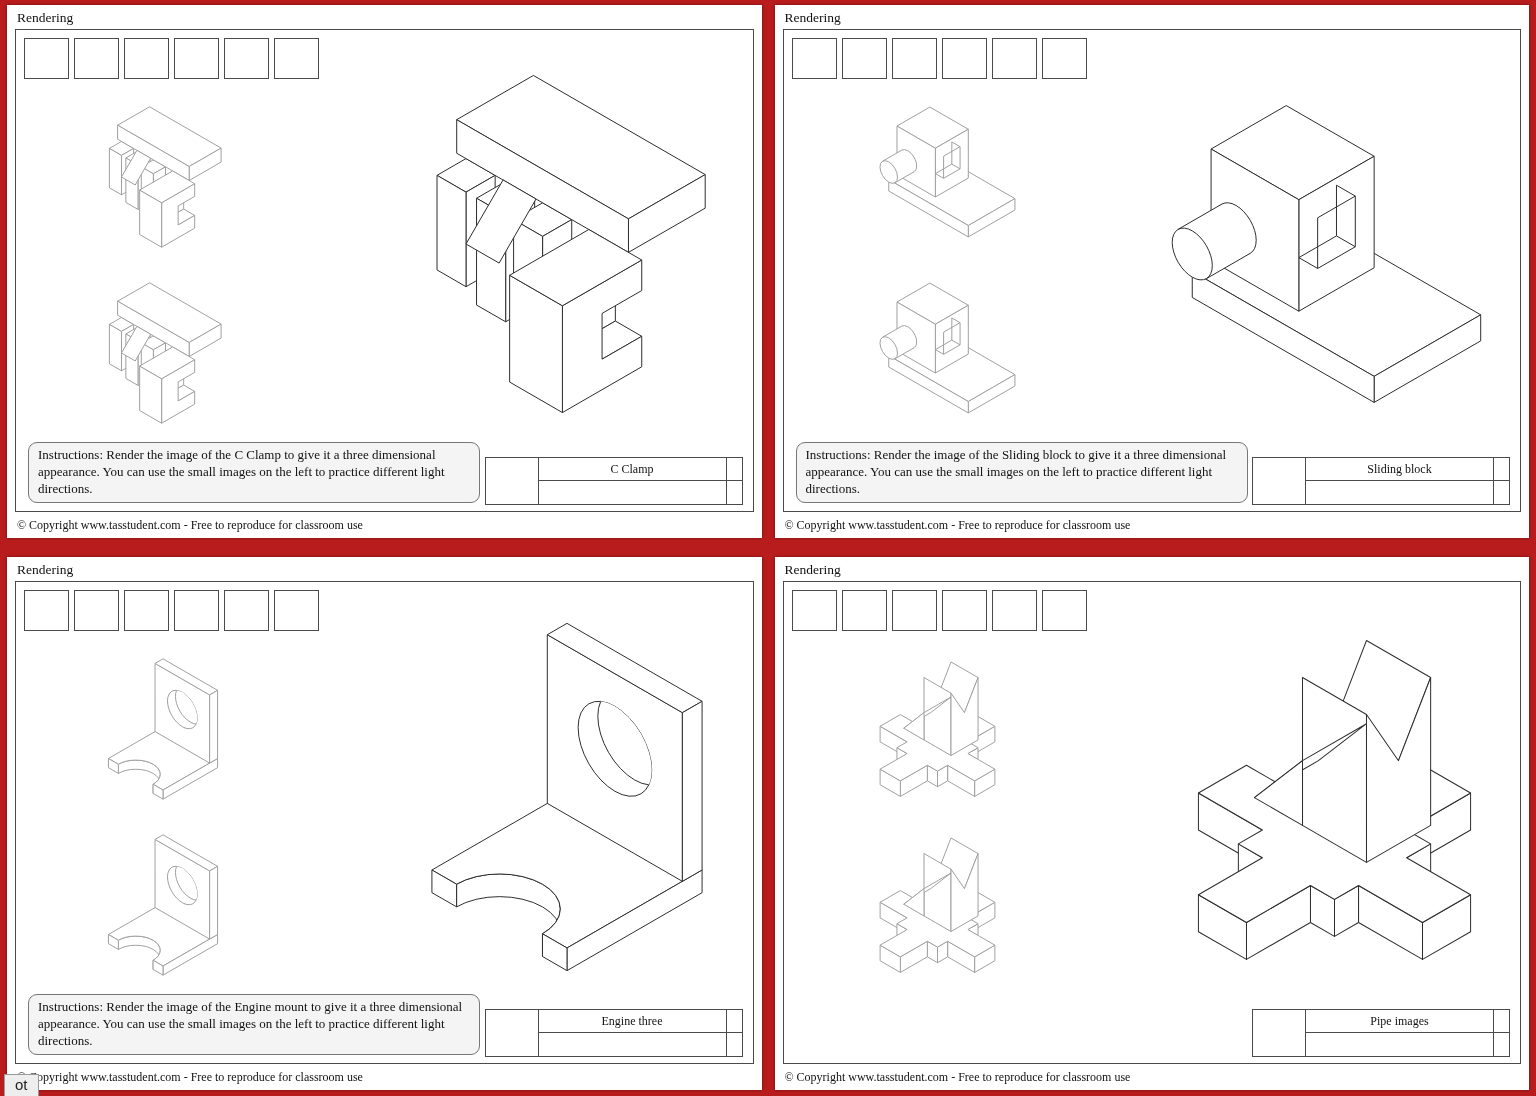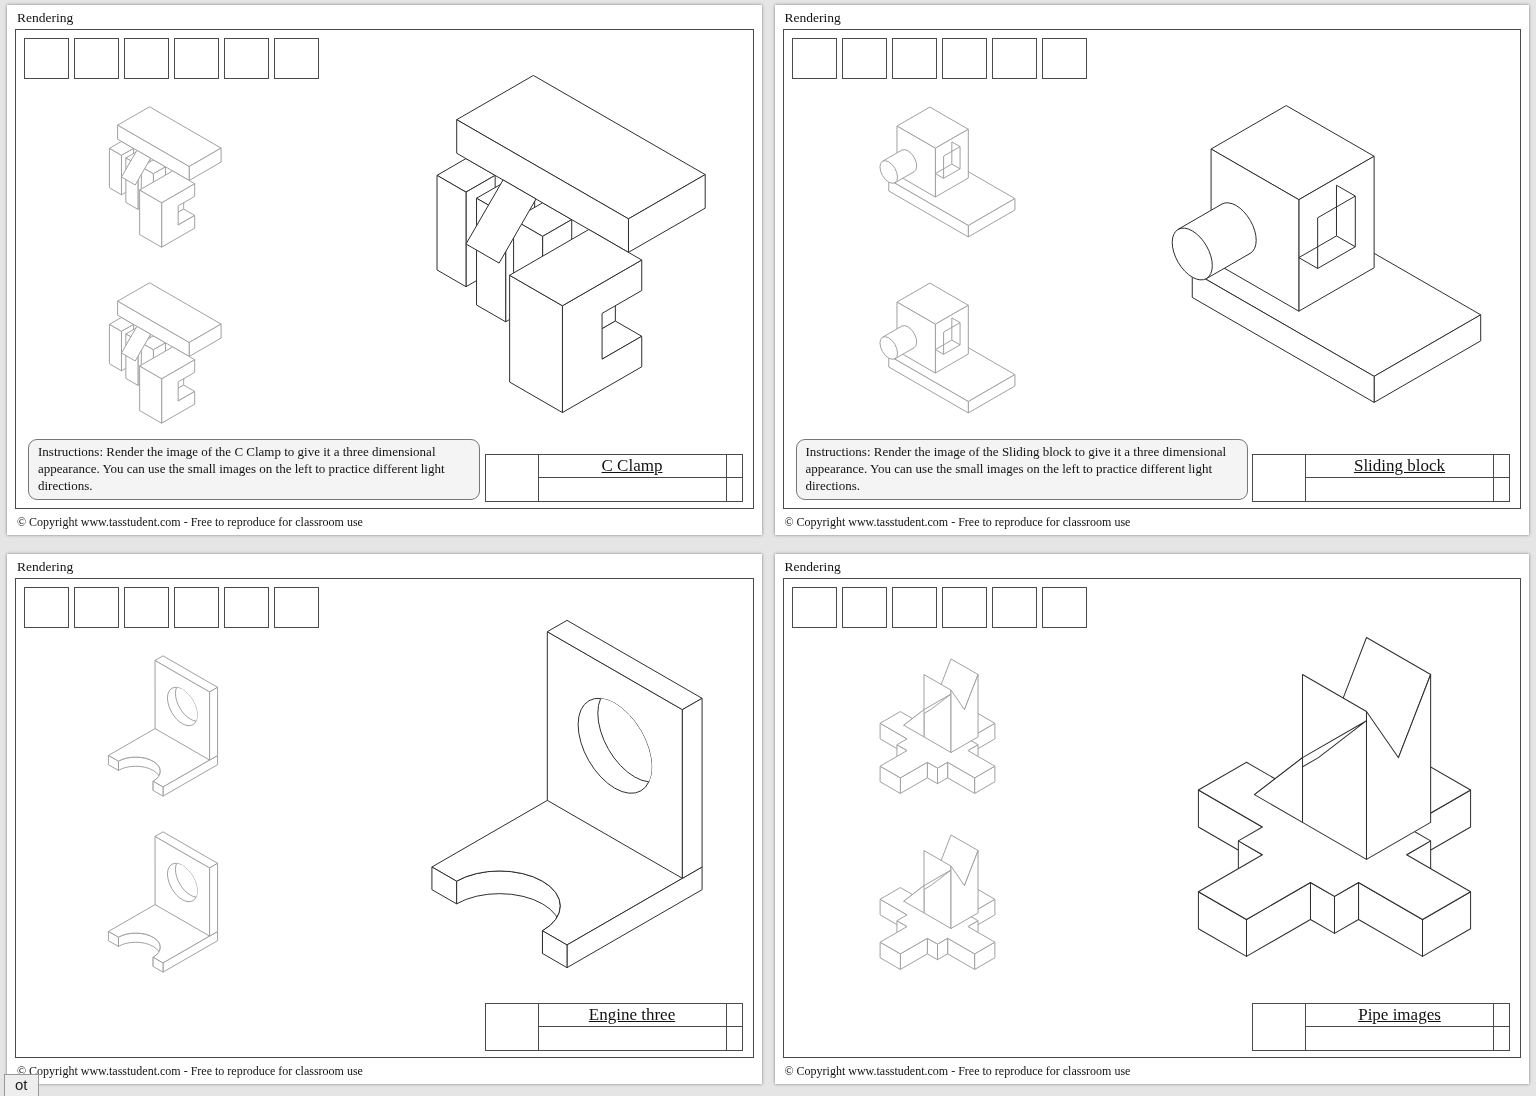--- a/index.html
+++ b/index.html
@@ -1,20 +1,20 @@
 <!DOCTYPE html>
 <html><head>
 <meta charset="utf-8">
 <style>
   html,body{margin:0;padding:0;background:#9e9e9e;}
   .board{
     width:1536px;height:1096px;box-sizing:border-box;
-    background:#e5e5e5;position:relative;
+    background:#b91c1c;position:relative;
     display:grid;grid-template-columns:1fr 1fr;grid-template-rows:1fr 1fr;
-    column-gap:13px;row-gap:19px;padding:5px 7px 12px;
+    column-gap:13px;row-gap:19px;padding:5px 7px 6px;
     font-family:"Liberation Serif", serif;color:#111;
   }
   .page{background:#fff;position:relative;overflow:hidden;box-shadow:0 0 3px rgba(0,0,0,.45);}
   .page-title{position:absolute;top:5px;left:10px;font-size:13.5px;}
   .sheet{position:absolute;left:8px;right:8px;top:24px;bottom:26px;border:1px solid #4a4a4a;}
   .squares{position:absolute;top:8px;left:8px;display:flex;gap:5px;}
   .square{width:45px;height:41px;border:1px solid #4a4a4a;background:#fff;box-sizing:border-box;}
   .copyright{position:absolute;bottom:5px;left:10px;font-size:12px;}
   .practice{position:absolute;opacity:.45;}
   .p1{left:88px;top:72px;}
@@ -34,21 +34,21 @@
     font-size:13px;line-height:1.3;padding:4px 9px;
   }
   .titleblock{
     position:absolute;right:10px;bottom:6px;width:258px;height:48px;box-sizing:border-box;
     border:1px solid #4a4a4a;background:#fff;display:grid;grid-template-columns:52px 1fr 16px;
   }
   .tb-col{border-left:1px solid #4a4a4a;display:grid;grid-template-rows:1fr 1fr;}
   .tb-col:first-child{border-left:none;}
   .tb-cell{border-bottom:1px solid #4a4a4a;display:flex;align-items:center;justify-content:center;}
   .tb-cell:last-child{border-bottom:none;}
-  .tb-name{font-size:17px;text-decoration:underline;}
+  .tb-name{font-size:12px;}
   .tb-left{display:block;}
   .part path,.part ellipse,.part polygon{
     fill:#fff;stroke:#2e2e2e;stroke-width:1;stroke-linejoin:round;vector-effect:non-scaling-stroke;
   }
   .part path.ln{fill:none;}
   .part .nostroke{stroke:none;}
   .fragment{
     position:absolute;left:4px;bottom:0;z-index:6;background:#eee;border:1px solid #999;border-bottom:none;
     padding:1px 10px 3px;font:15px "Liberation Sans",sans-serif;color:#222;
   }
@@ -221,20 +221,21 @@
       </div>
       <svg class="practice p1 sm-engine" viewBox="-103 -143 206 261">
           <use href="#part-engine"></use>
         </svg>
       <svg class="practice p2 sm-engine" viewBox="-103 -143 206 261">
           <use href="#part-engine"></use>
         </svg>
       <svg class="large lg-engine" viewBox="-103 -143 206 261">
           <use href="#part-engine"></use>
         </svg>
+      <div class="instructions">Instructions: Render the image of the Engine mount to give it a three dimensional appearance. You can use the small images on the left to practice different light directions.</div>
       <div class="titleblock">
         <div class="tb-col tb-left"></div>
         <div class="tb-col">
           <div class="tb-cell tb-name">Engine three</div>
           <div class="tb-cell"></div>
         </div>
         <div class="tb-col">
           <div class="tb-cell"></div>
           <div class="tb-cell"></div>
         </div>

